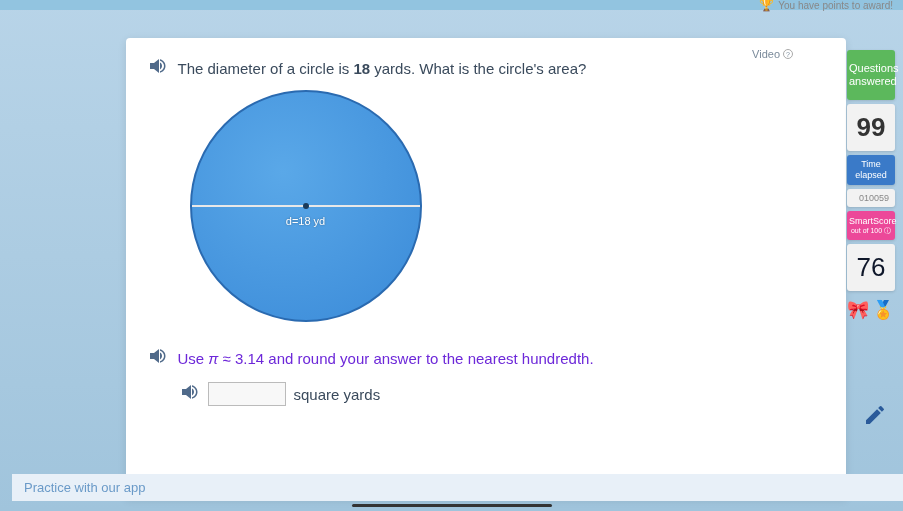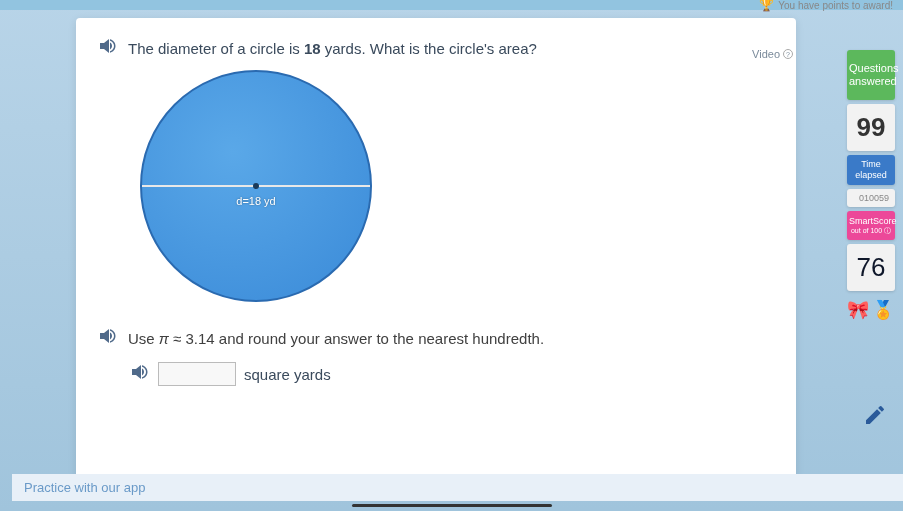--- a/index.html
+++ b/index.html
@@ -26,21 +26,22 @@
       align-items: center;
       gap: 4px;
     }
     .trophy-icon {
       color: #d4a850;
       font-size: 12px;
     }
     .main-container {
       display: flex;
       padding: 8px;
-      margin-top: 0;
+      margin-top: 20px;
+      justify-content: center;
     }
     .content-panel {
       background: #fff;
       margin-left: 68px;
       width: 720px;
       height: 460px;
       border-radius: 4px 4px 0 0;
       padding: 20px 24px;
       box-shadow: 0 2px 8px rgba(0,0,0,0.1);
       position: relative;
@@ -107,21 +108,21 @@
       text-shadow: 0 0 2px rgba(0,0,0,0.4);
     }
     .instruction-line {
       display: flex;
       align-items: center;
       gap: 10px;
       margin-top: 24px;
     }
     .instruction-text {
       font-size: 15px;
-      color: #404040;
+      color: #6d28d9;
     }
     .pi-symbol { font-style: italic; }
     .answer-line {
       display: flex;
       align-items: center;
       gap: 8px;
       margin-top: 14px;
       margin-left: 32px;
     }
     .answer-input {

